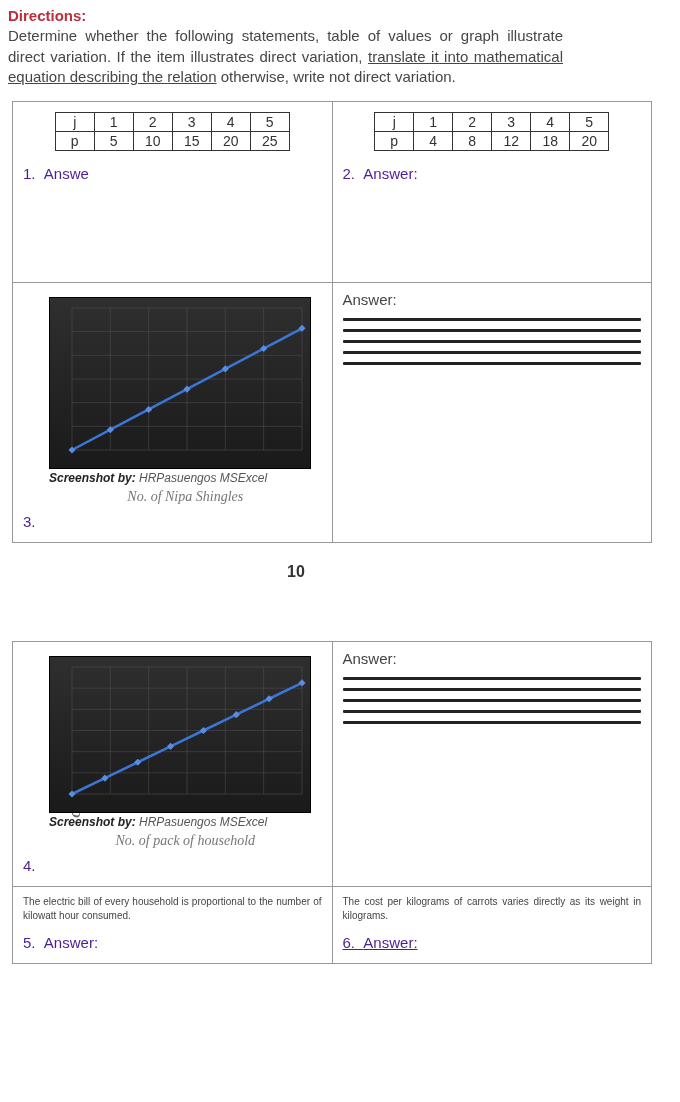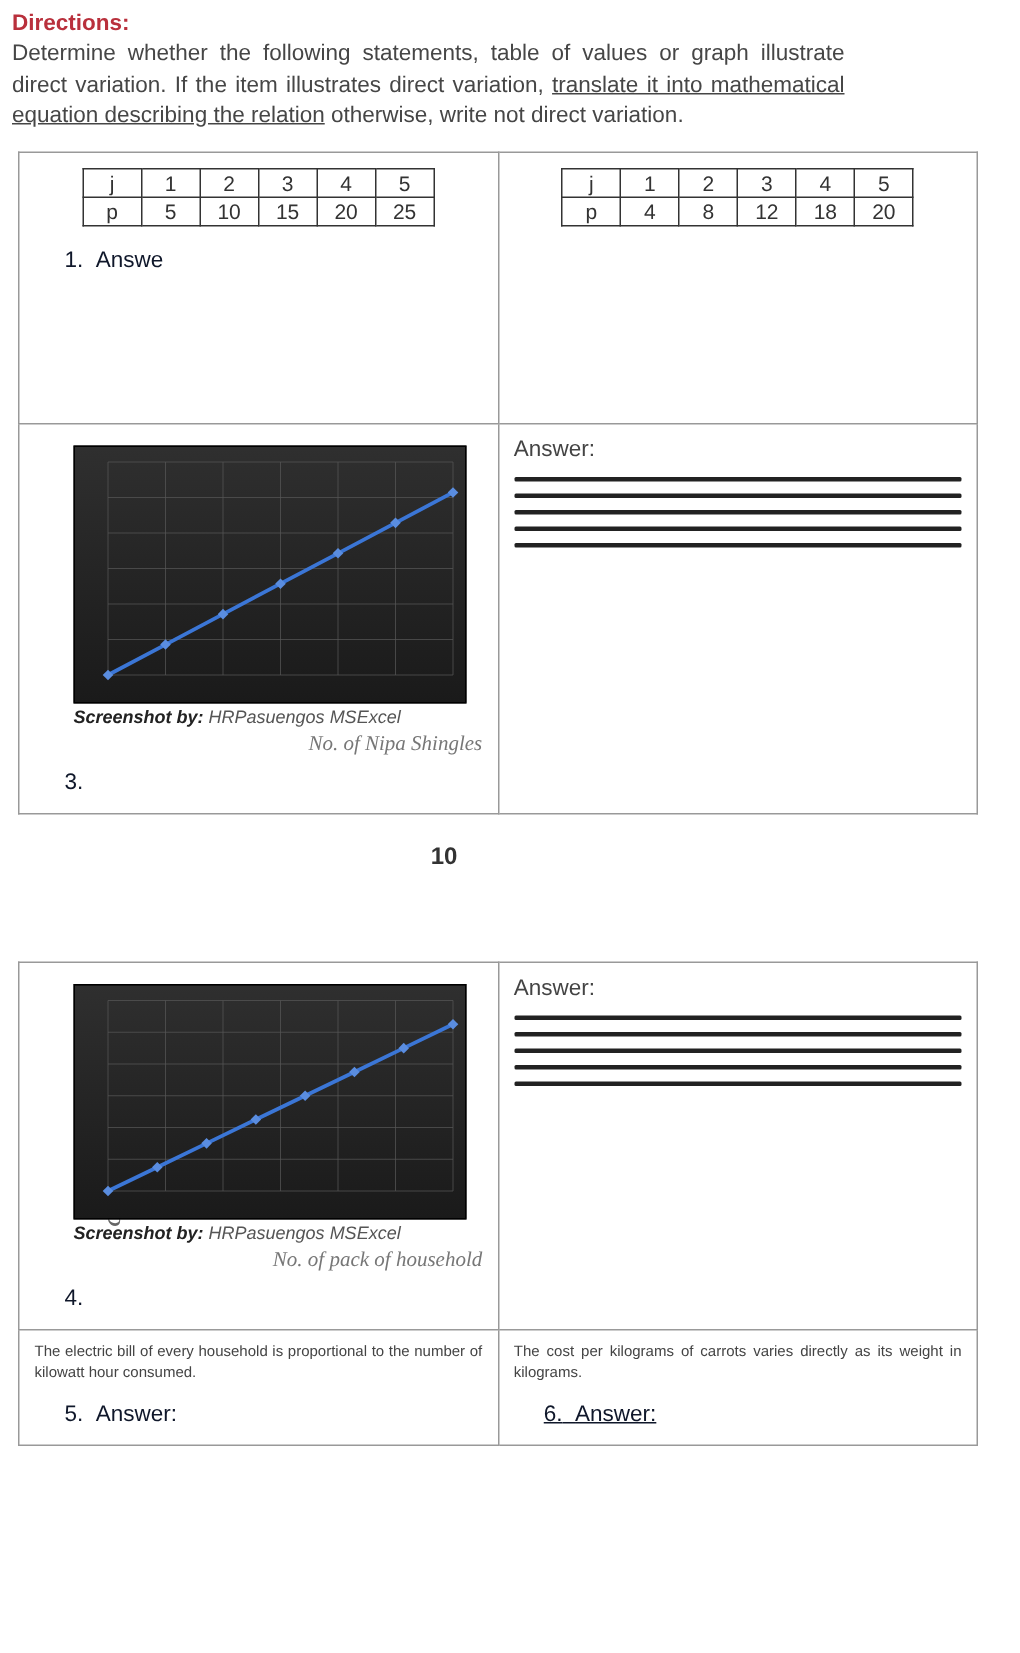--- a/index.html
+++ b/index.html
@@ -5,28 +5,28 @@
   html,body{margin:0;padding:0;background:#ffffff;font-family:Arial,Helvetica,sans-serif;color:#333;}
   .page{width:588px;padding:0 4px 40px 8px;box-sizing:border-box;}
   .directions{font-size:15px;line-height:1.35;color:#333;margin:6px 0 14px 0;}
   .directions .label{color:#b9303c;font-weight:bold;}
   .directions-body{display:inline-block;vertical-align:top;width:555px;text-align:justify;color:#464646;}
   .underlined{text-decoration:underline;}
   table.grid{border-collapse:collapse;width:640px;margin-left:4px;}
   table.grid>tbody>tr>td{border:1px solid #999;vertical-align:top;padding:8px 10px 12px 10px;font-size:15px;color:#444;}
   .valtab{border-collapse:collapse;margin:2px auto 14px auto;font-size:14px;color:#333;}
   .valtab td{border:1px solid #333;padding:1px 8px;text-align:center;min-width:22px;background:#fff;}
-  .qnum{margin-left:20px;color:#0f172a;}
+  .qnum{margin-left:0;color:#4c1d95;}
   .chart-wrap{position:relative;padding:6px 0 0 0;}
   .ylabel{position:absolute;left:-2px;top:50%;transform:translateY(-50%) rotate(-90deg);transform-origin:center;font-style:italic;font-family:"Times New Roman",serif;font-size:14px;color:#666;font-weight:bold;white-space:nowrap;}
   .chart{background:linear-gradient(180deg,#2f2f2f,#1a1a1a);border:1px solid #000;margin-left:26px;position:relative;}
   .chart svg{display:block;}
   .credit{font-size:12px;color:#555;margin-left:26px;margin-top:2px;font-style:italic;}
   .credit b{color:#222;}
-  .xlabel{font-style:italic;font-family:"Times New Roman",serif;font-size:14px;color:#777;text-align:right;margin:4px 0 8px 26px;}
+  .xlabel{font-style:italic;font-family:"Times New Roman",serif;font-size:14px;color:#777;text-align:center;margin:4px 0 8px 26px;}
   .anshead{font-size:15px;color:#444;margin-bottom:10px;}
   .lines div{height:3px;background:#222;margin:8px 0;border-radius:1px;}
   .pgnum{text-align:center;font-size:16px;font-weight:bold;color:#333;margin:20px 0 60px 0;}
   .wordprob{font-size:10px;color:#444;text-align:justify;line-height:1.35;}
 </style>
 </head>
 <body>
 
 <div class="page">
 
@@ -79,20 +79,23 @@
             <tr>
               <td>p</td>
               <td>4</td>
               <td>8</td>
               <td>12</td>
               <td>18</td>
               <td>20</td>
             </tr>
           </tbody>
             </table>
+          <div class="qnum">
+            <span>2.</span>&nbsp;&nbsp;<span>Answer:</span>
+          </div>
         </td>
       </tr>
       <tr>
         <td>
           <div class="chart-wrap">
             <div class="ylabel">Income of Workers</div>
             <div class="chart" style="width:260px;height:170px;">
               <svg id="svg-q3" viewBox="0 0 260 170" width="260" height="170">
                   <line x1="22" y1="10" x2="252" y2="10" stroke="#555" stroke-width="0.5"></line>
                   <line x1="22" y1="33.66666666666667" x2="252" y2="33.66666666666667" stroke="#555" stroke-width="0.5"></line>

